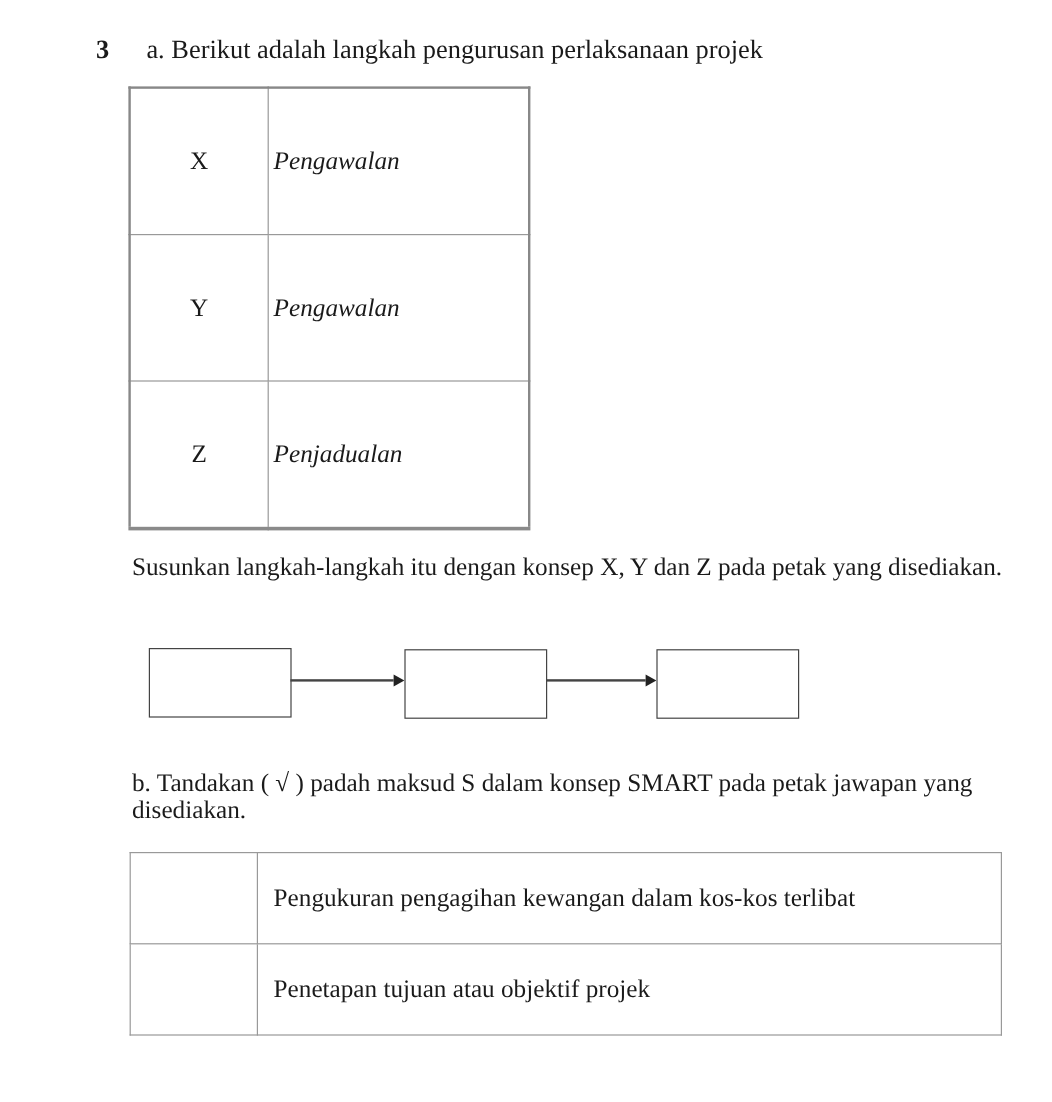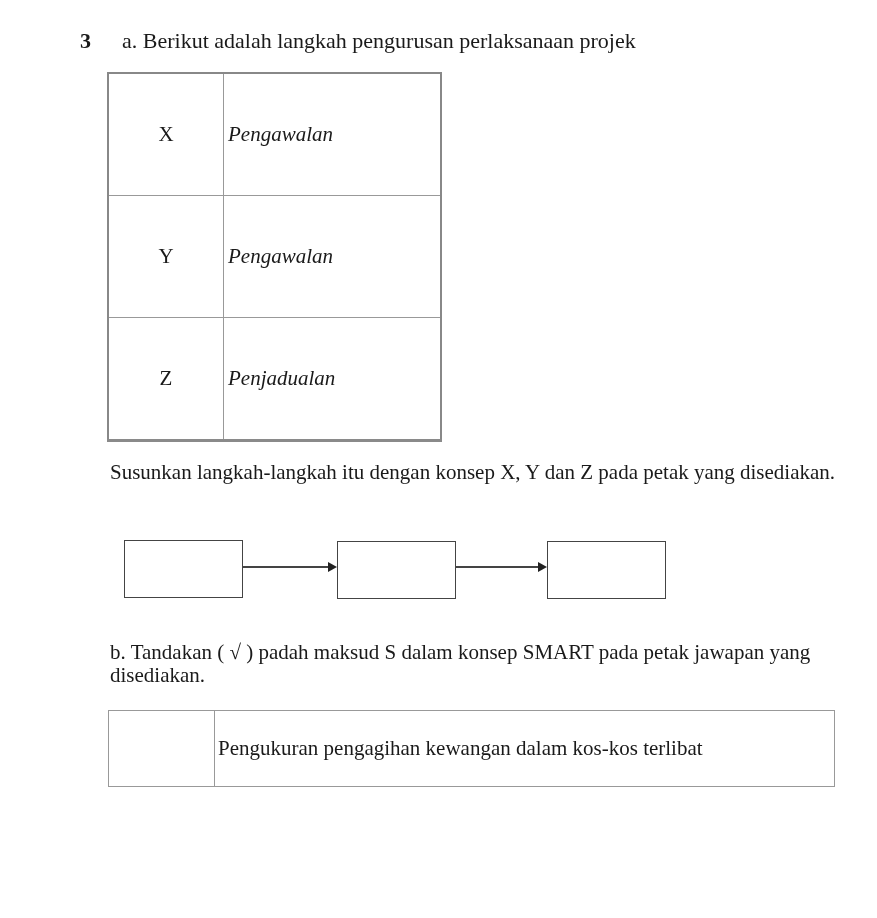--- a/index.html
+++ b/index.html
@@ -24,21 +24,21 @@
     .arrow { position: absolute; height: 2px; background: #444; }
     .arrowhead { position: absolute; width: 0; height: 0;
       border-top: 5px solid transparent; border-bottom: 5px solid transparent; border-left: 9px solid #222; }
     .partb { left: 110px; top: 641px; font-size: 21px; line-height: 23px; width: 760px; }
     table.opts {
       position: absolute; left: 108px; top: 710px; width: 727px;
       border-collapse: collapse; border: 1.5px solid #999;
     }
     table.opts td { border: 1.5px solid #999; height: 73px; font-size: 21px; }
     table.opts td.check { width: 103px; }
-    table.opts td.text { padding-left: 3px; }
+    table.opts td.text { padding-left: 13px; }
     b { font-weight: normal; }
   </style>
 </head>
 <body>
 
 <div class="abs qnum">3</div>
 <div class="abs qtitle">a. Berikut adalah langkah pengurusan perlaksanaan projek</div>
 
 <table class="steps">
   <tbody>
@@ -68,14 +68,18 @@
 <div class="flowbox" style="left:547px; top:541px; width:117px;"></div>
 
 <div class="abs partb"><span>b. </span><b>T</b><span>andakan ( √ ) padah maksud </span><b>S</b><span> dalam konsep </span><b>SMART</b><span> pada petak jawapan yang disediakan.</span></div>
 
 <table class="opts">
   <tbody>
       <tr>
     <td class="check"></td>
     <td class="text">Pengukuran pengagihan kewangan dalam kos-kos terlibat</td>
   </tr>
+  <tr>
+    <td class="check"></td>
+    <td class="text">Penetapan tujuan atau objektif projek</td>
+  </tr>
 </tbody>
   </table>
 
 </body></html>

